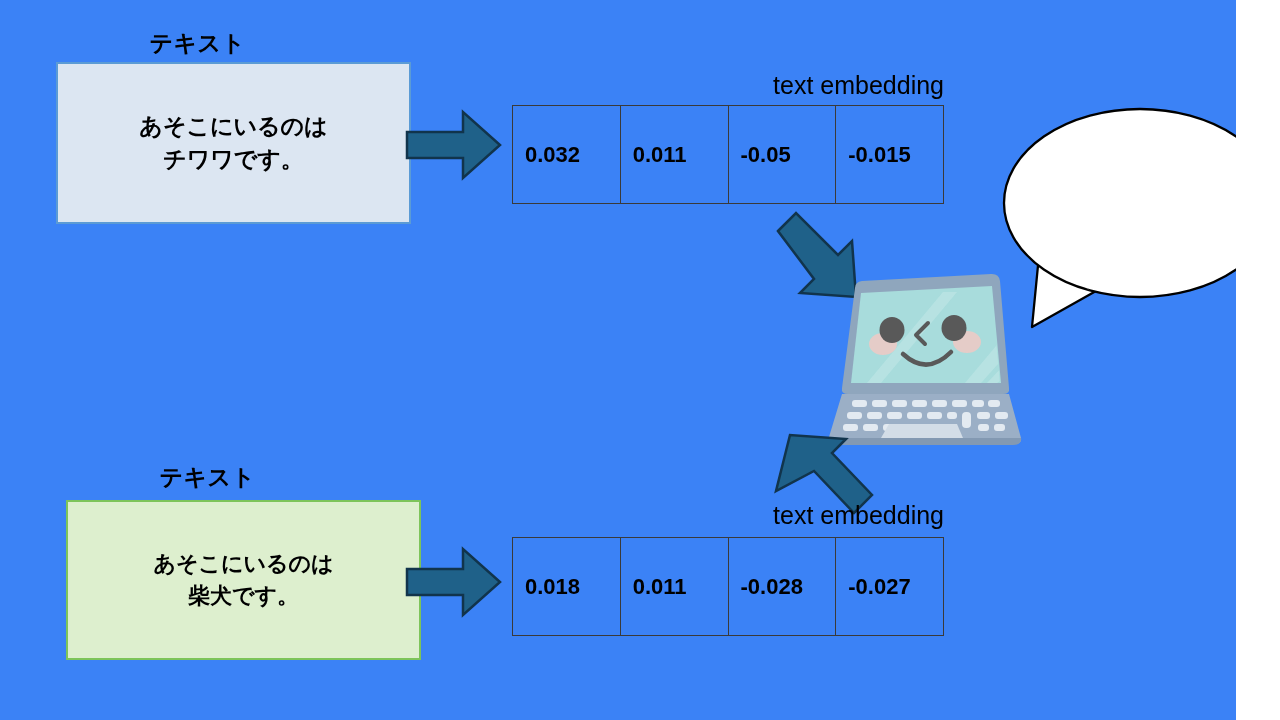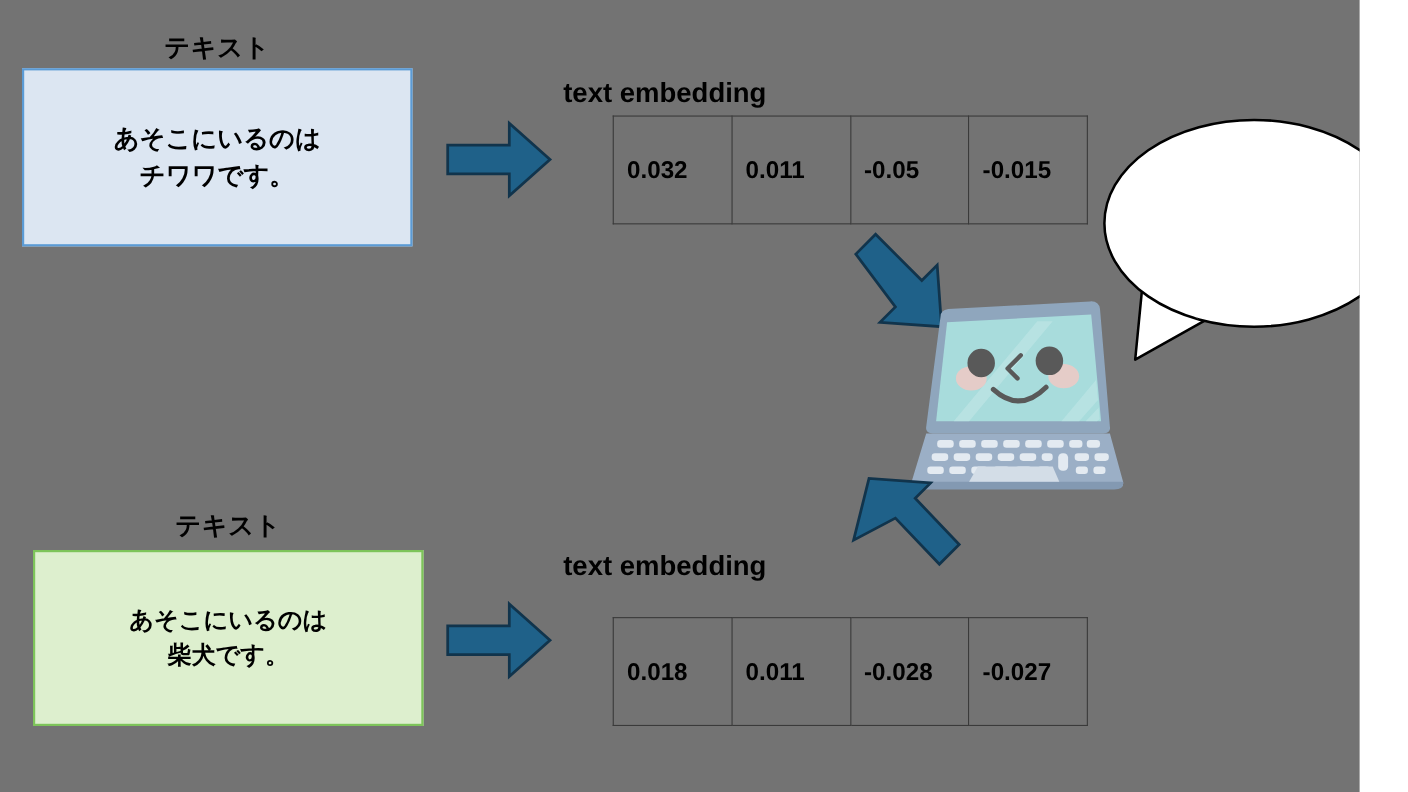--- a/index.html
+++ b/index.html
@@ -8,69 +8,69 @@
     background: #ffffff;
   }
   body {
     font-family: "Liberation Sans", "DejaVu Sans", sans-serif;
     color: #000000;
   }
   #canvas {
     position: relative;
     width: 1236px;
     height: 720px;
-    background: #737373;
+    background: #3b82f6;
     overflow: hidden;
   }
   .abs { position: absolute; }
 
   
   .caption {
     font-weight: bold;
     font-size: 23px;
     text-align: center;
     letter-spacing: 0.5px;
     white-space: nowrap;
     color: #000;
   }
   .caption-en {
-    font-weight: bold;
+    font-weight: normal;
     font-size: 25px;
-    text-align: left;
+    text-align: right;
     white-space: nowrap;
     color: #000;
   }
 
   
   .textbox {
     box-sizing: border-box;
     display: flex;
     align-items: center;
     justify-content: center;
     text-align: center;
     font-weight: bold;
     line-height: 1.45;
     white-space: pre-line;
+    margin-left: 36px;
   }
   .textbox.blue {
     background: #dce6f2;
     border: 2px solid #5b9bd5;
     font-size: 23px;
   }
   .textbox.green {
     background: #ddefce;
     border: 2px solid #7dc45a;
     font-size: 22px;
   }
 
   
   .emb-table {
     border-collapse: collapse;
     table-layout: fixed;
-    margin-left: 45px;
   }
   .emb-table td {
     border: 1.5px solid #3a3a3a;
     font-size: 22px;
     font-weight: bold;
     padding: 0 0 0 12px;
     vertical-align: middle;
     text-align: left;
     color: #000;
   }
@@ -208,21 +208,21 @@
 柴犬です。</div>
 
   <div class="abs" style="left:405px; top:545px;">
     <svg class="arrow-svg" width="98" height="74" viewBox="0 0 98 74">
       <polygon points="2,24 58,24 58,4 95,37 58,70 58,50 2,50" fill="#1f6189" stroke="#11344c" stroke-width="2.5" stroke-linejoin="miter"></polygon>
     </svg>
   </div>
 
   <div class="abs caption-en" style="left:512px; top:501px; width:432px;">text embedding</div>
 
-  <table class="abs emb-table" style="left:512px; top:561px; width:432px; height:99px;">
+  <table class="abs emb-table" style="left:512px; top:537px; width:432px; height:99px;">
     <tbody>
         <tr>
       <td>0.018</td>
       <td>0.011</td>
       <td>-0.028</td>
       <td>-0.027</td>
     </tr>
   </tbody>
     </table>
 

